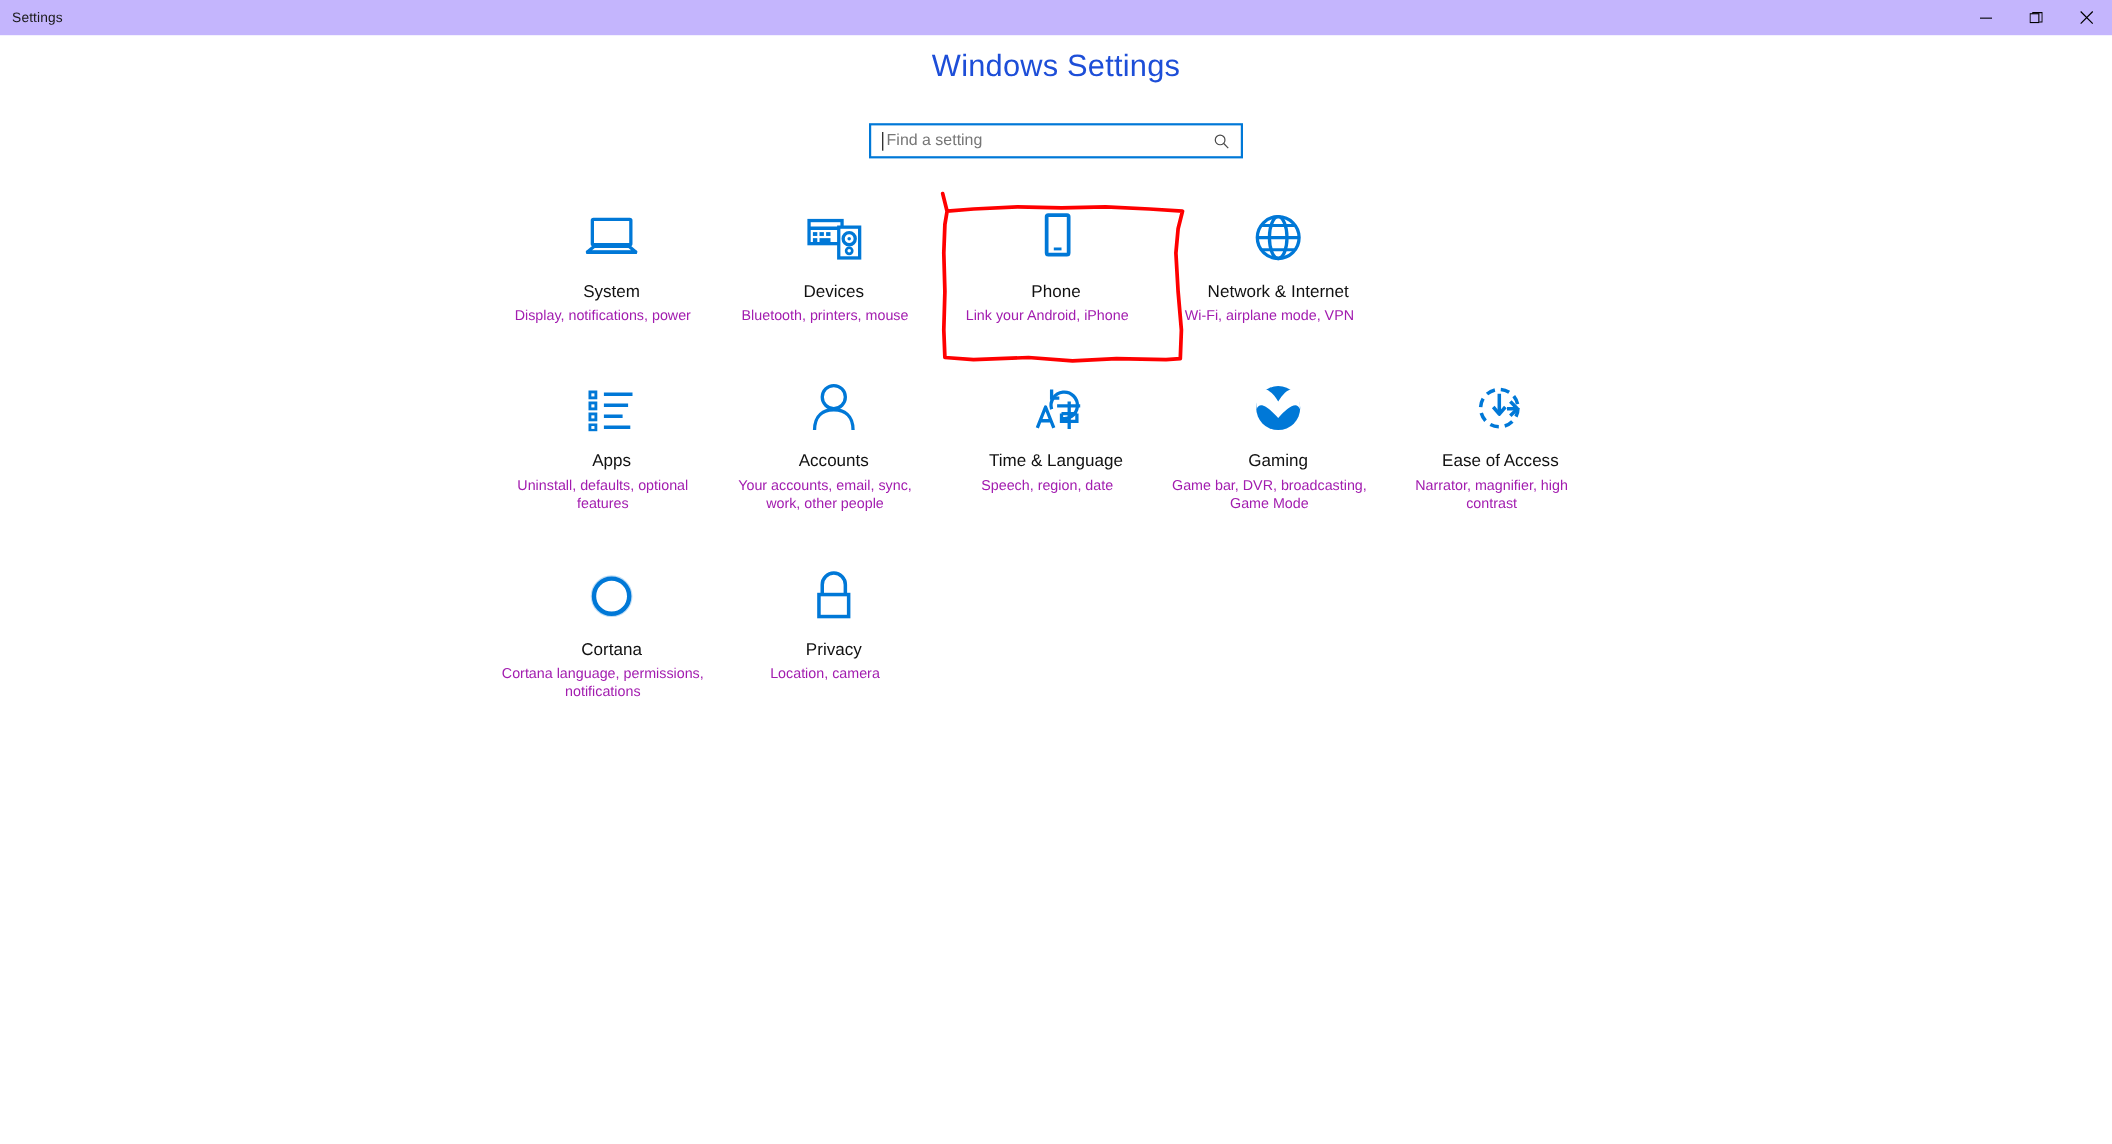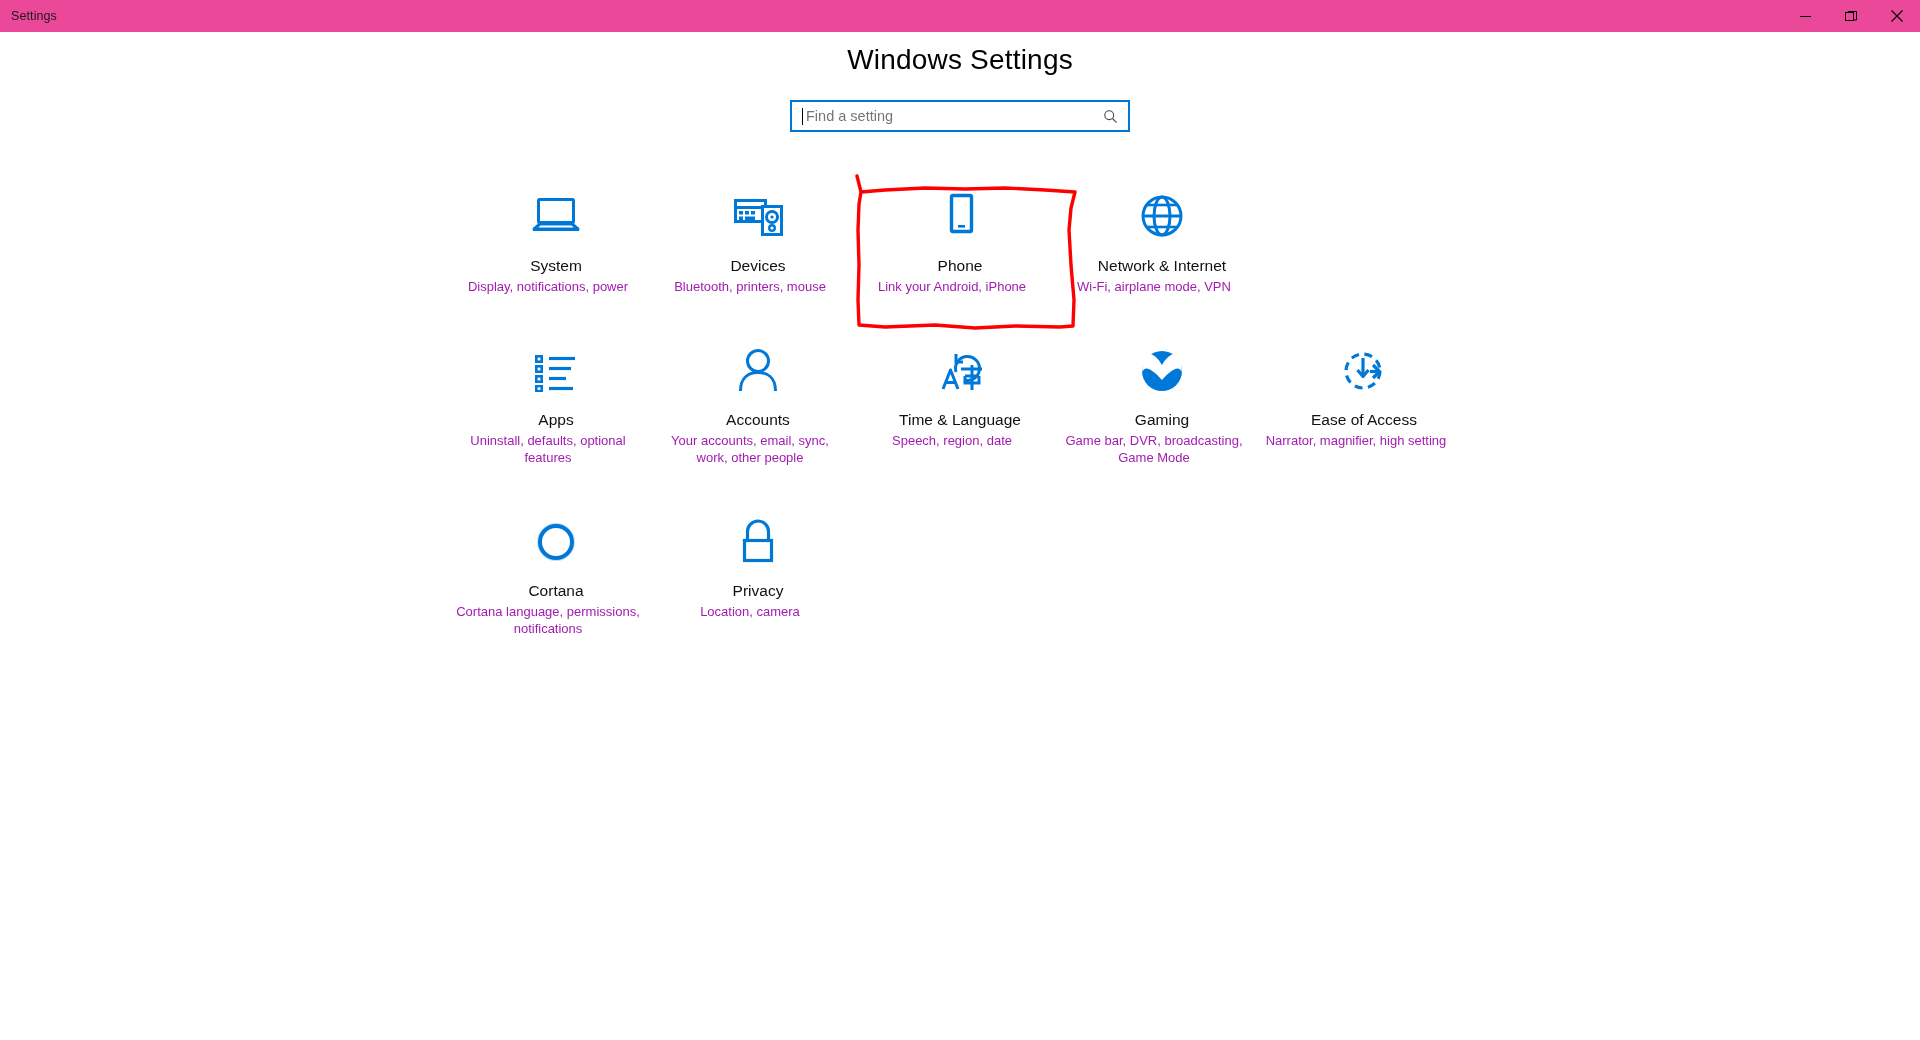--- a/index.html
+++ b/index.html
@@ -16,21 +16,21 @@
     color: #000000;
     -webkit-font-smoothing: antialiased;
   }
 
   
   .titlebar {
     position: absolute;
     top: 0; left: 0;
     width: 1920px;
     height: 32px;
-    background: #ec4899;
+    background: #c4b5fd;
     display: flex;
     align-items: center;
     justify-content: space-between;
   }
   .titlebar-title {
     font-size: 12.5px;
     color: #1a1a1a;
     padding-left: 11px;
     letter-spacing: .1px;
     white-space: nowrap;
@@ -53,28 +53,28 @@
 
   
   .page-title {
     position: absolute;
     top: 44px;
     left: 0;
     width: 1920px;
     text-align: center;
     font-size: 28px;
     font-weight: 300;
-    color: #000000;
+    color: #1d4ed8;
     letter-spacing: .2px;
   }
 
   
   .search-wrap {
     position: absolute;
-    top: 100px;
+    top: 112px;
     left: 790px;
     width: 340px;
     height: 32px;
     border: 2px solid #0078d7;
     background: #ffffff;
     box-sizing: border-box;
     display: flex;
     align-items: center;
   }
   .search-caret {
@@ -336,21 +336,21 @@
       <span class="tile-icon">
         <svg width="54" height="50" viewBox="0 0 54 50">
           <circle cx="26" cy="25" r="17" fill="none" stroke="#0078d7" stroke-width="3.2" stroke-dasharray="8 5.5" stroke-linecap="butt"></circle>
           <line x1="26" y1="12" x2="26" y2="30" stroke="#0078d7" stroke-width="3.2"></line>
           <path d="M20.5 24 L26 30.5 L31.5 24" fill="none" stroke="#0078d7" stroke-width="3.2" stroke-linejoin="round"></path>
           <path d="M36 19 L42.5 25.5 L36 32" fill="none" stroke="#0078d7" stroke-width="3.2" stroke-linejoin="round"></path>
           <line x1="33" y1="25.5" x2="42" y2="25.5" stroke="#0078d7" stroke-width="3.2"></line>
         </svg>
       </span>
       <div class="tile-title">Ease of Access</div>
-      <div class="tile-desc">Narrator, magnifier, high setting</div>
+      <div class="tile-desc">Narrator, magnifier, high contrast</div>
     </div>
   </div>
 
   <div class="grid-row">
 
     <div class="tile">
       <span class="tile-icon">
         <svg width="50" height="50" viewBox="0 0 50 50">
           <circle cx="25" cy="25" r="18" fill="none" stroke="#0078d7" stroke-width="2" opacity="0.25"></circle>
           <circle cx="25" cy="25" r="16" fill="none" stroke="#0078d7" stroke-width="4"></circle>

